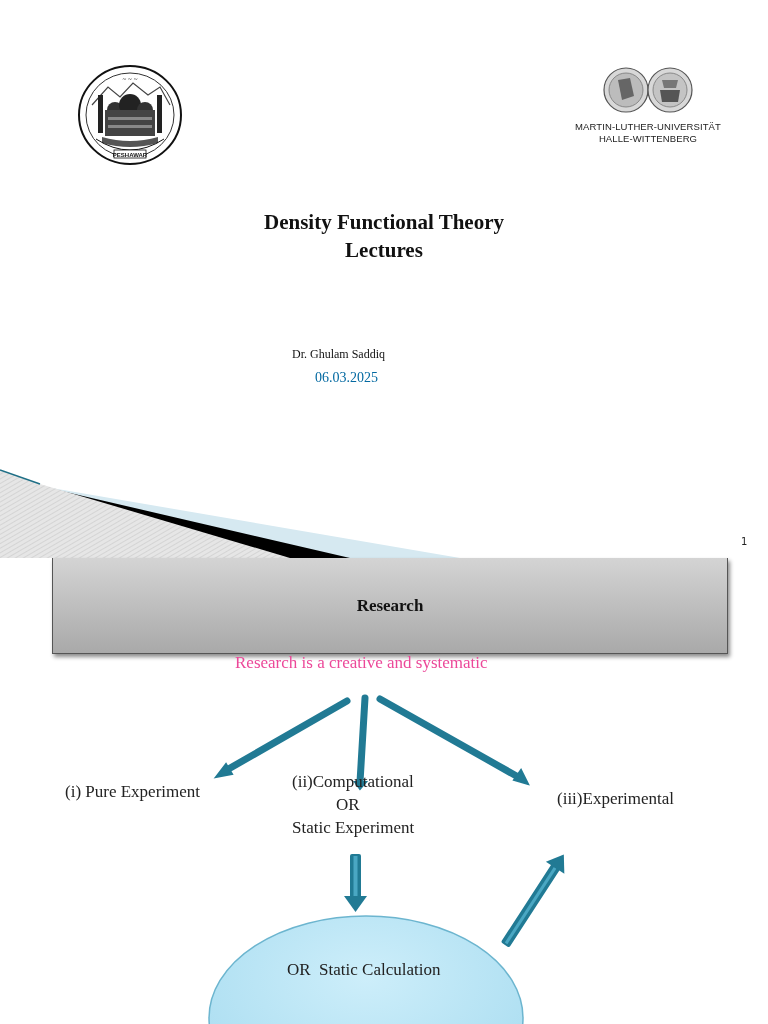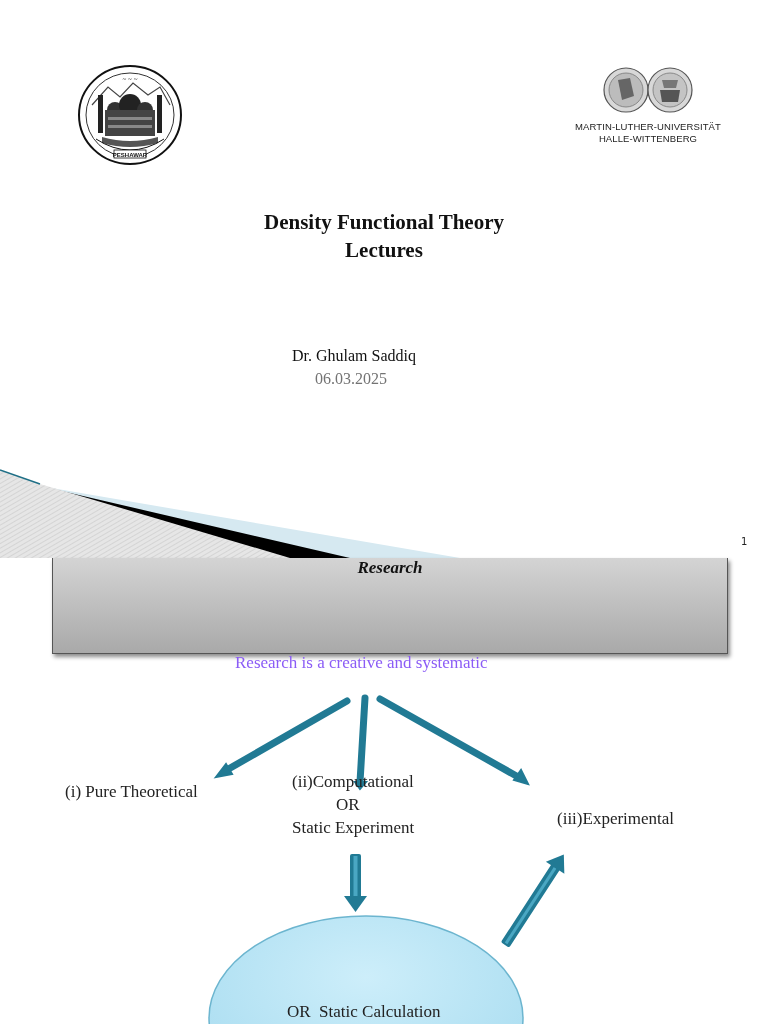--- a/index.html
+++ b/index.html
@@ -16,44 +16,44 @@
   .logo-right { left: 572px; top: 66px; width: 152px; height: 84px; }
   .mlu-text {
     position: absolute; left: 0; width: 152px; text-align: center;
     font-family: "Liberation Sans", sans-serif; font-size: 9.5px; color: #222;
     letter-spacing: 0.1px; line-height: 11px;
   }
   .title {
     left: 184px; top: 208px; width: 400px; text-align: center;
     font-weight: bold; font-size: 21px; line-height: 28px;
   }
-  .author { left: 292px; top: 347px; font-size: 16px; }
-  .date { left: 315px; top: 370px; font-size: 16px; color: #737373; }
+  .author { left: 292px; top: 347px; font-size: 12px; }
+  .date { left: 315px; top: 370px; font-size: 14px; color: #0369a1; }
   .page-num {
     left: 741px; top: 536px; font-family: "DejaVu Sans", sans-serif;
     font-size: 10px; color: #222;
   }
   .deco { left: 0; top: 460px; width: 768px; height: 100px; }
 
   .slide2 { position: absolute; left: 0; top: 558px; width: 768px; height: 466px; }
   .research-bar {
     left: 52px; top: 0px; width: 674px; height: 95px;
     background: linear-gradient(#d4d4d4, #a9a9a9);
     border: 1px solid #555; border-top: none;
     box-shadow: 2px 3px 4px rgba(0,0,0,0.45);
-    display: flex; align-items: flex-start; justify-content: center; font-style: italic;
+    display: flex; align-items: center; justify-content: center;
   }
   .research-title { font-weight: bold; font-size: 17px; color: #111; }
   .definition {
-    left: 235px; top: 94px; font-size: 17px; line-height: 22px; color: #8b5cf6;
+    left: 235px; top: 94px; font-size: 17px; line-height: 22px; color: #ec4899;
   }
   .branch { font-size: 17px; color: #222; line-height: 23px; }
   .b1 { left: 65px; top: 222px; }
   .b2 { left: 292px; top: 212px; }
-  .b3 { left: 557px; top: 249px; }
+  .b3 { left: 557px; top: 229px; }
   .arrows { left: 0; top: 0; width: 768px; height: 466px; }
   .ellipse-text {
     left: 287px; top: 400px; font-size: 17px; line-height: 23px; color: #222;
   }
 </style>
 </head>
 <body>
 
 <div class="slide1">
 
@@ -154,26 +154,26 @@
   </svg>
 
   <div class="abs research-bar">
     <span class="research-title">Research</span>
   </div>
 
   <div class="abs definition">
     <div>Research is a creative and systematic</div>
   </div>
 
-  <div class="abs branch b1">(i) Pure Theoretical</div>
+  <div class="abs branch b1">(i) Pure Experiment</div>
 
   <div class="abs branch b2">
     <div>(ii)Computational</div>
     <div style="padding-left:44px;">OR</div>
     <div>Static Experiment</div>
   </div>
 
   <div class="abs branch b3">(iii)Experimental</div>
 
   <div class="abs ellipse-text">
-    <div style="white-space:pre;margin-top:42px;">OR  Static Calculation</div>
+    <div style="white-space:pre;">OR  Static Calculation</div>
   </div>
 </div>
 
 </body></html>

